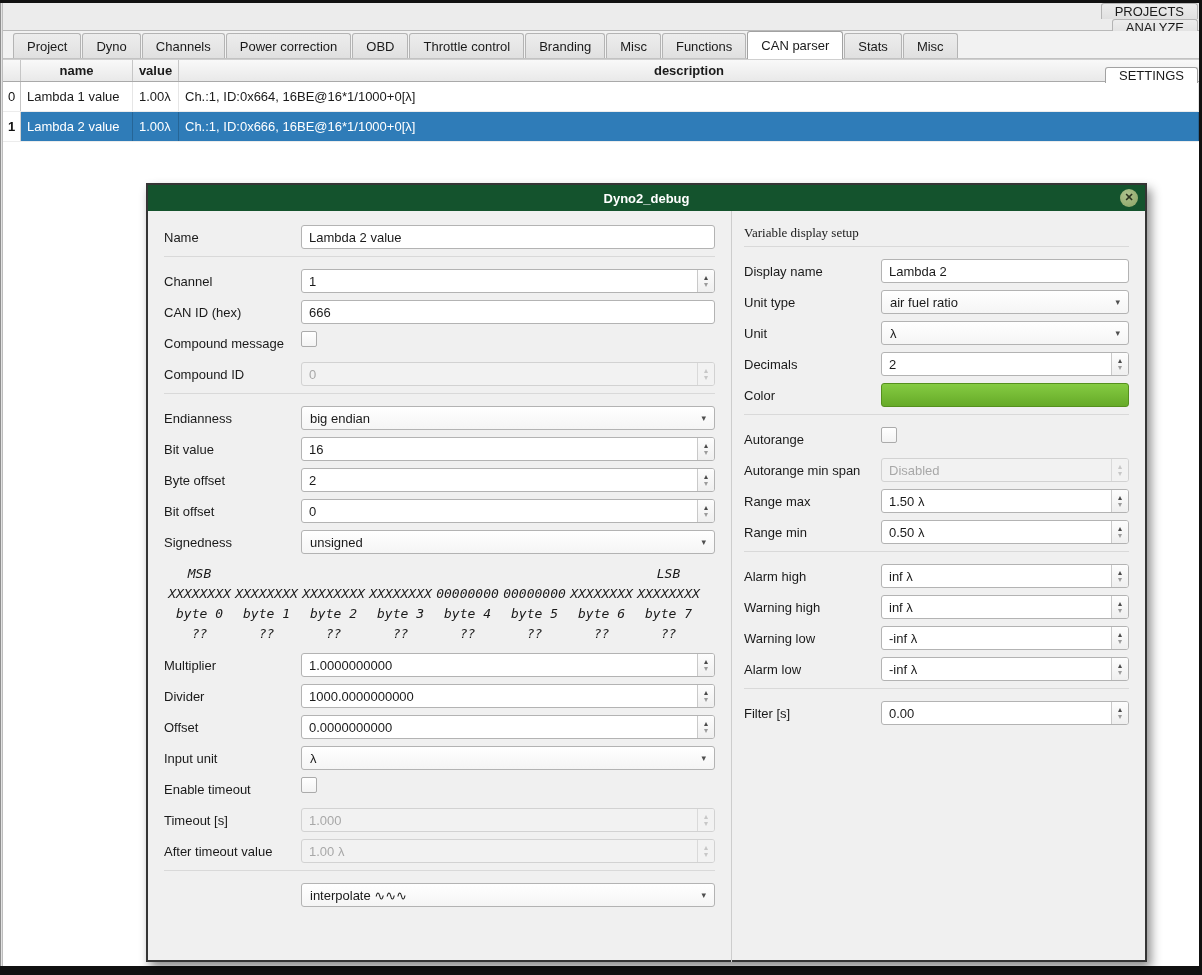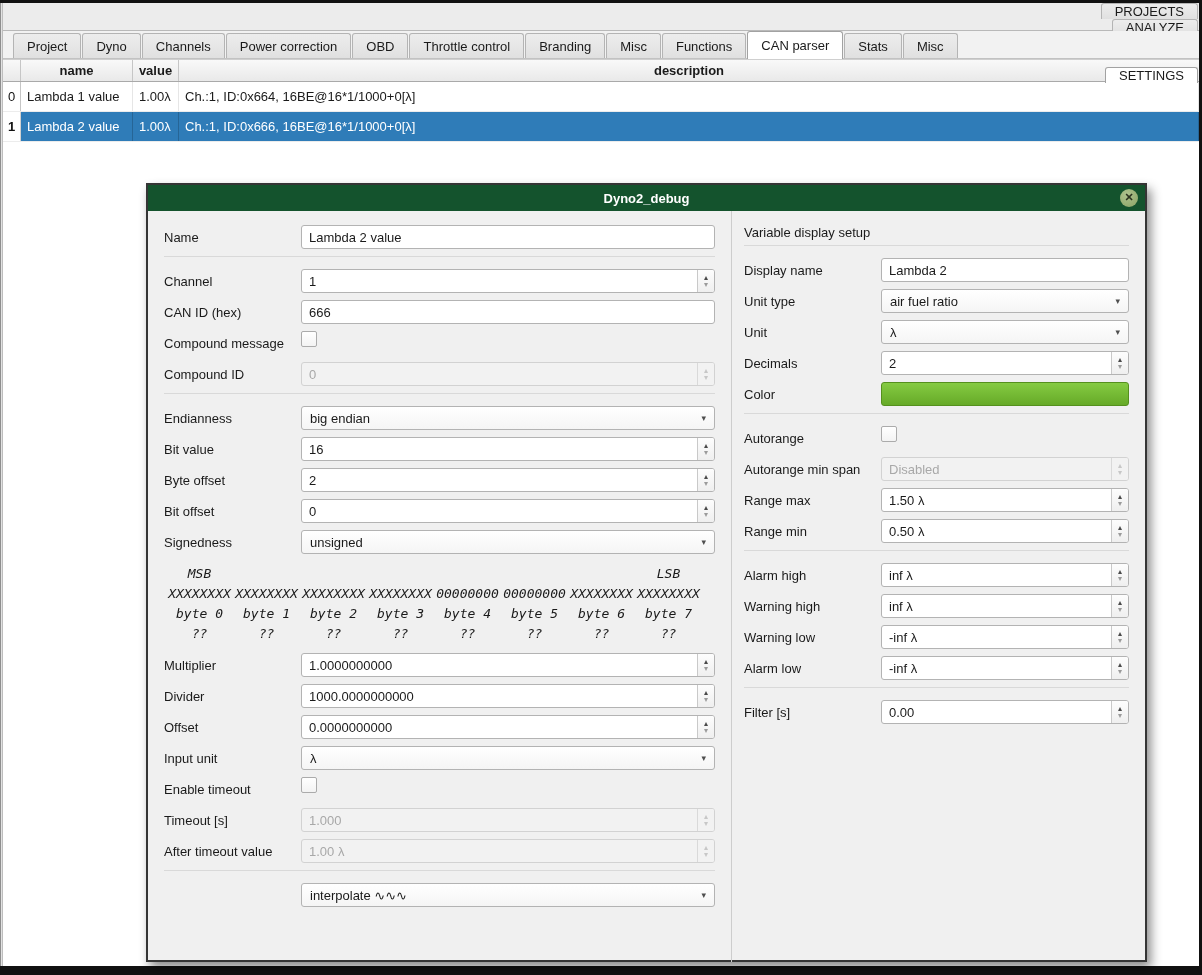--- a/index.html
+++ b/index.html
@@ -86,21 +86,21 @@
   .btn { height:26px; padding:0 12px; border:1px solid #ababab; border-radius:3px;
     background:linear-gradient(#f9f9f9,#dddddd); display:inline-flex; align-items:center; gap:6px;
     font:13px "Liberation Sans",sans-serif; color:#111; }
   .btn.ok { border:2px solid #4d8fd0; border-radius:4px; padding:0 14px; }
   .mn { display:inline-block; }
   .mn::first-letter { text-decoration:underline; }
   .cancel-icon { width:13px; height:13px; border-radius:50%;
     background:radial-gradient(circle at 35% 32%, #f25555, #b80000); border:1px solid #6e0000; }
   .ok-icon { color:#37892b; font-size:14px; font-weight:bold; line-height:14px; text-shadow:0 1px 0 #ffffff; }
 
-  .rheader { margin:2px 0 0 0; }
+  .rheader { margin:2px 0 0 0;font-family:Liberation Serif, serif; }
 </style>
 </head>
 <body>
 
 <div class="edge-top"></div>
 <div class="edge-left"></div>
 <div class="edge-right"></div>
 <div class="edge-bottom"></div>
 
 <div class="tabrow1">

